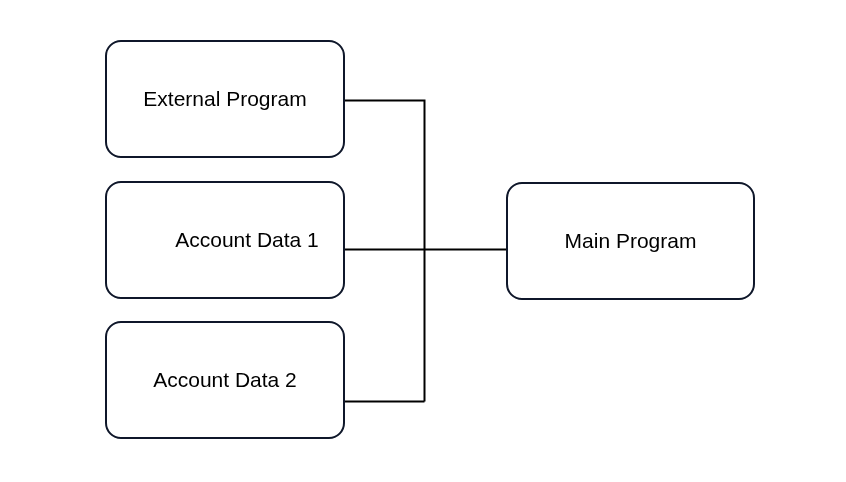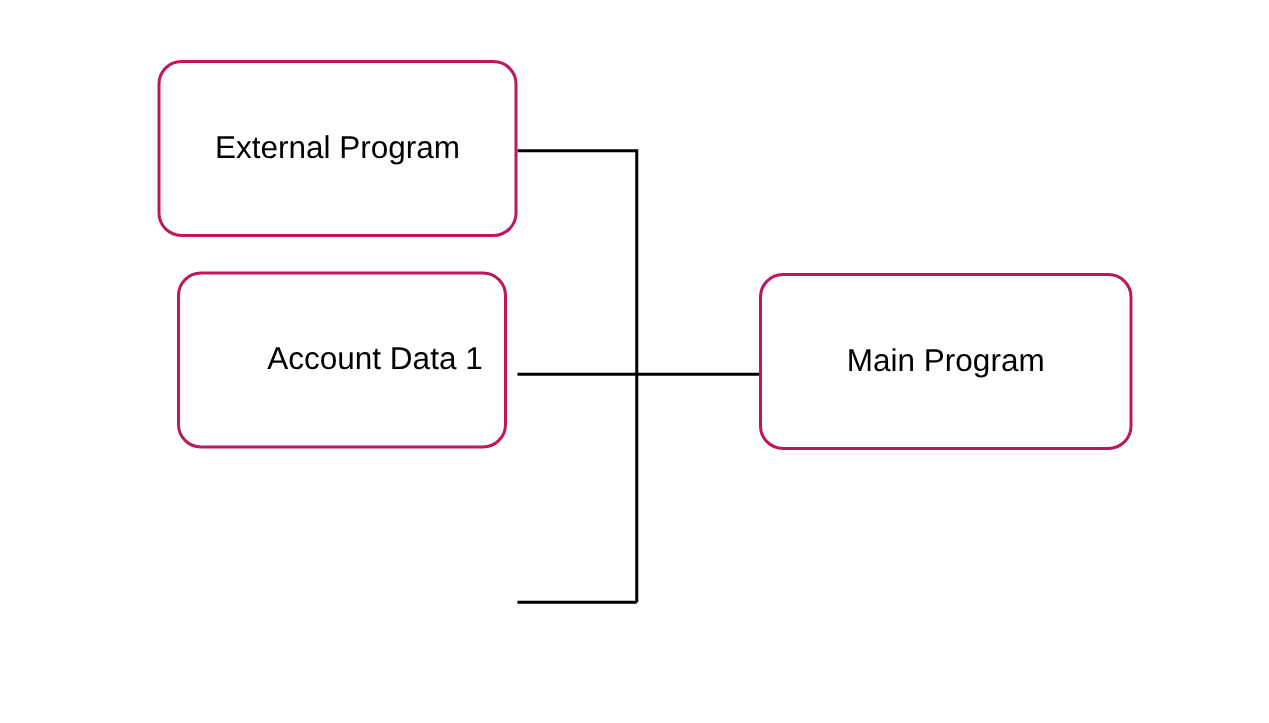--- a/index.html
+++ b/index.html
@@ -28,33 +28,33 @@
     display: block;
   }
   .edge {
     stroke: #000000;
     stroke-width: 2;
     fill: none;
   }
   .node {
     position: absolute;
     box-sizing: border-box;
-    border: 2px solid #be185d;
+    border: 2px solid #0f172a;
     border-radius: 16px;
     background: #ffffff;
     display: flex;
     align-items: center;
     justify-content: center;
     text-align: center;
     font-size: 21px;
     line-height: 1.2;
     color: #000000;
   }
   #node-external-program { left: 105px; top: 40px;  width: 240px; height: 118px; }
-  #node-account-data-1   { left: 118px; top: 181px; width: 220px; height: 118px; padding-left: 44px; }
+  #node-account-data-1   { left: 105px; top: 181px; width: 240px; height: 118px; padding-left: 44px; }
   #node-account-data-2   { left: 105px; top: 321px; width: 240px; height: 118px; }
   #node-main-program     { left: 506px; top: 182px; width: 249px; height: 118px; }
 </style>
 </head>
 <body>
 
 <div class="canvas">
 
   <svg class="edge-layer" width="846" height="482" viewBox="0 0 846 482" aria-hidden="true">
 
@@ -66,18 +66,21 @@
   </svg>
 
   <div class="node" id="node-external-program">
     <span>External Program</span>
   </div>
 
   <div class="node" id="node-account-data-1">
     <span>Account Data 1</span>
   </div>
 
+  <div class="node" id="node-account-data-2">
+    <span>Account Data 2</span>
+  </div>
 
   <div class="node" id="node-main-program">
     <span>Main Program</span>
   </div>
 
 </div>
 
 </body></html>

